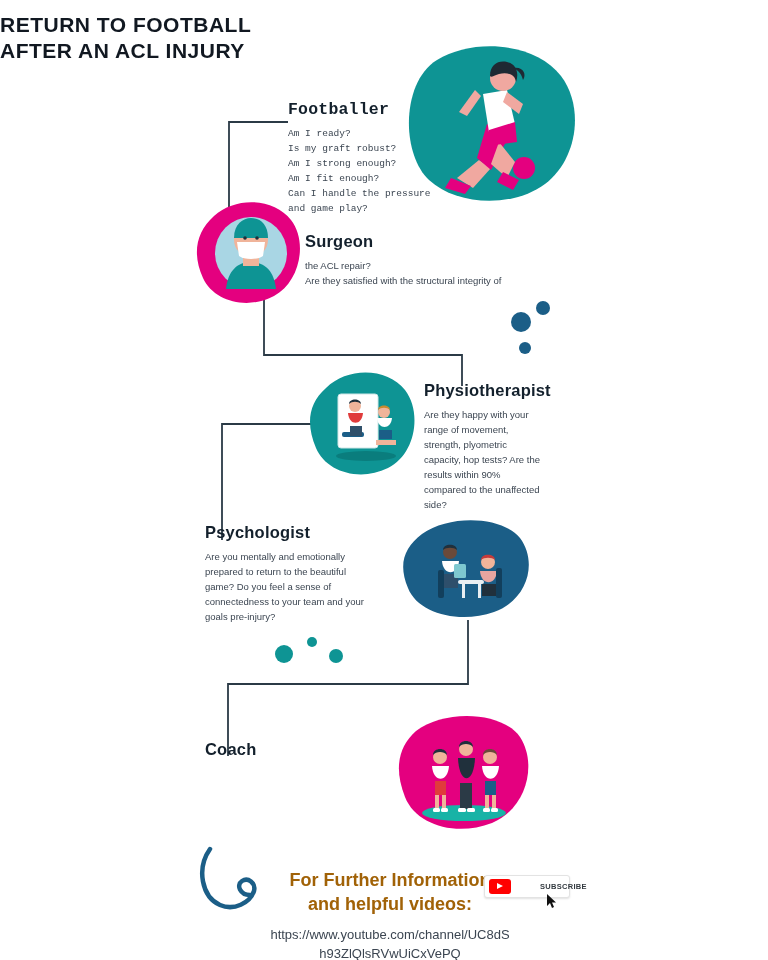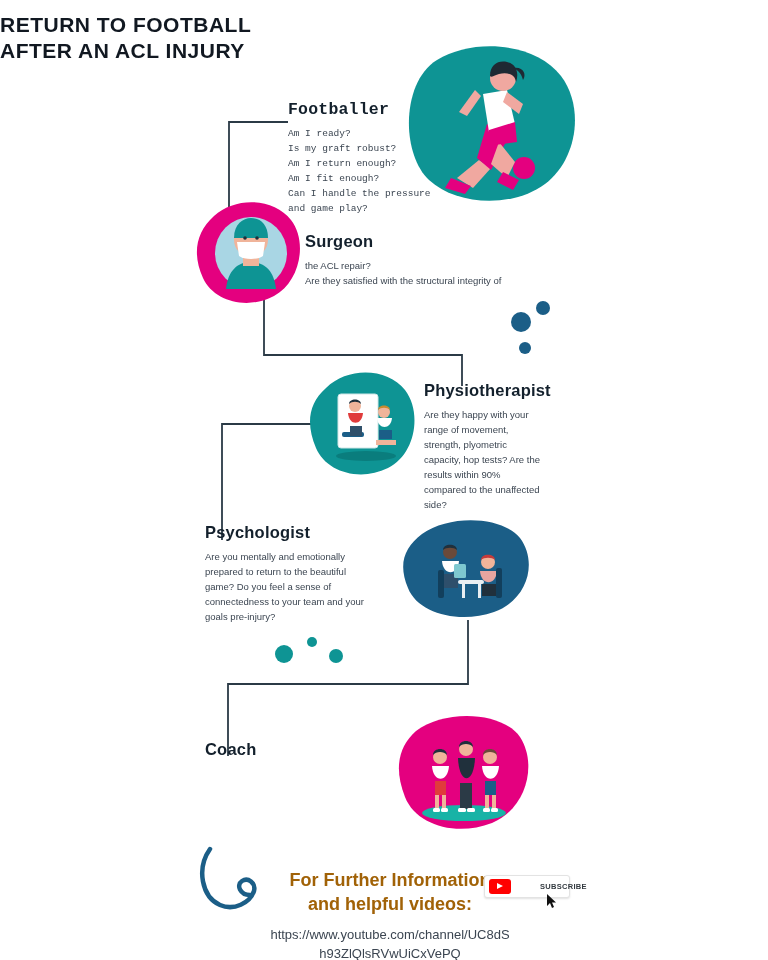--- a/index.html
+++ b/index.html
@@ -198,21 +198,21 @@
     <circle cx="108" cy="40" r="13" fill="#f0a8a0"></circle>
     <path d="M95,38 C95,26 104,22 112,24 C122,26 124,36 121,44 C120,36 112,34 104,36 C100,37 97,40 95,38 Z" fill="#1f2933"></path>
     <path d="M118,30 C128,28 132,36 128,42 C126,34 122,32 118,30 Z" fill="#1f2933"></path>
   </svg>
 
   <div class="block" id="blk-footballer">
     <h2>Footballer</h2>
     <div class="body">
       <span class="q">Am I ready?</span>
       <span class="q">Is my graft robust?</span>
-      <span class="q">Am I return enough?</span>
+      <span class="q">Am I strong enough?</span>
       <span class="q">Am I fit enough?</span>
       <span class="q">Can I handle the pressure</span>
       <span class="q">and game play?</span>
     </div>
   </div>
 
   <svg class="blob" id="blob-surgeon" viewBox="0 0 110 110">
     <path d="M18,18 C40,-2 78,0 95,22 C112,44 104,84 78,98 C52,112 18,104 7,80 C-4,56 0,34 18,18 Z" fill="#e4007f"></path>
     <circle cx="55" cy="55" r="36" fill="#a9d6e4"></circle>
 

